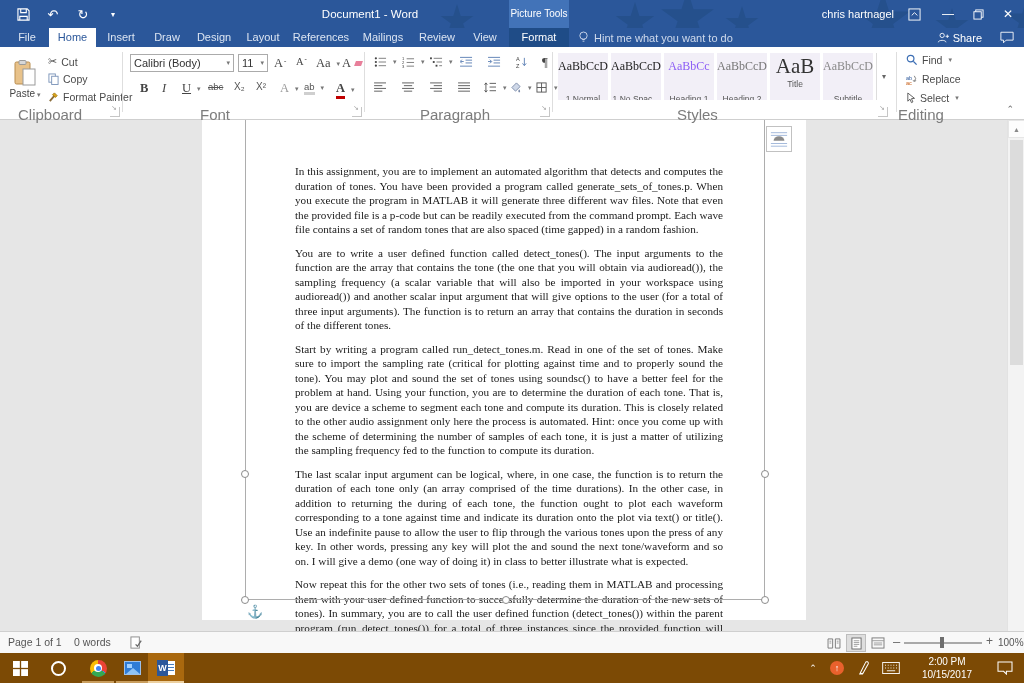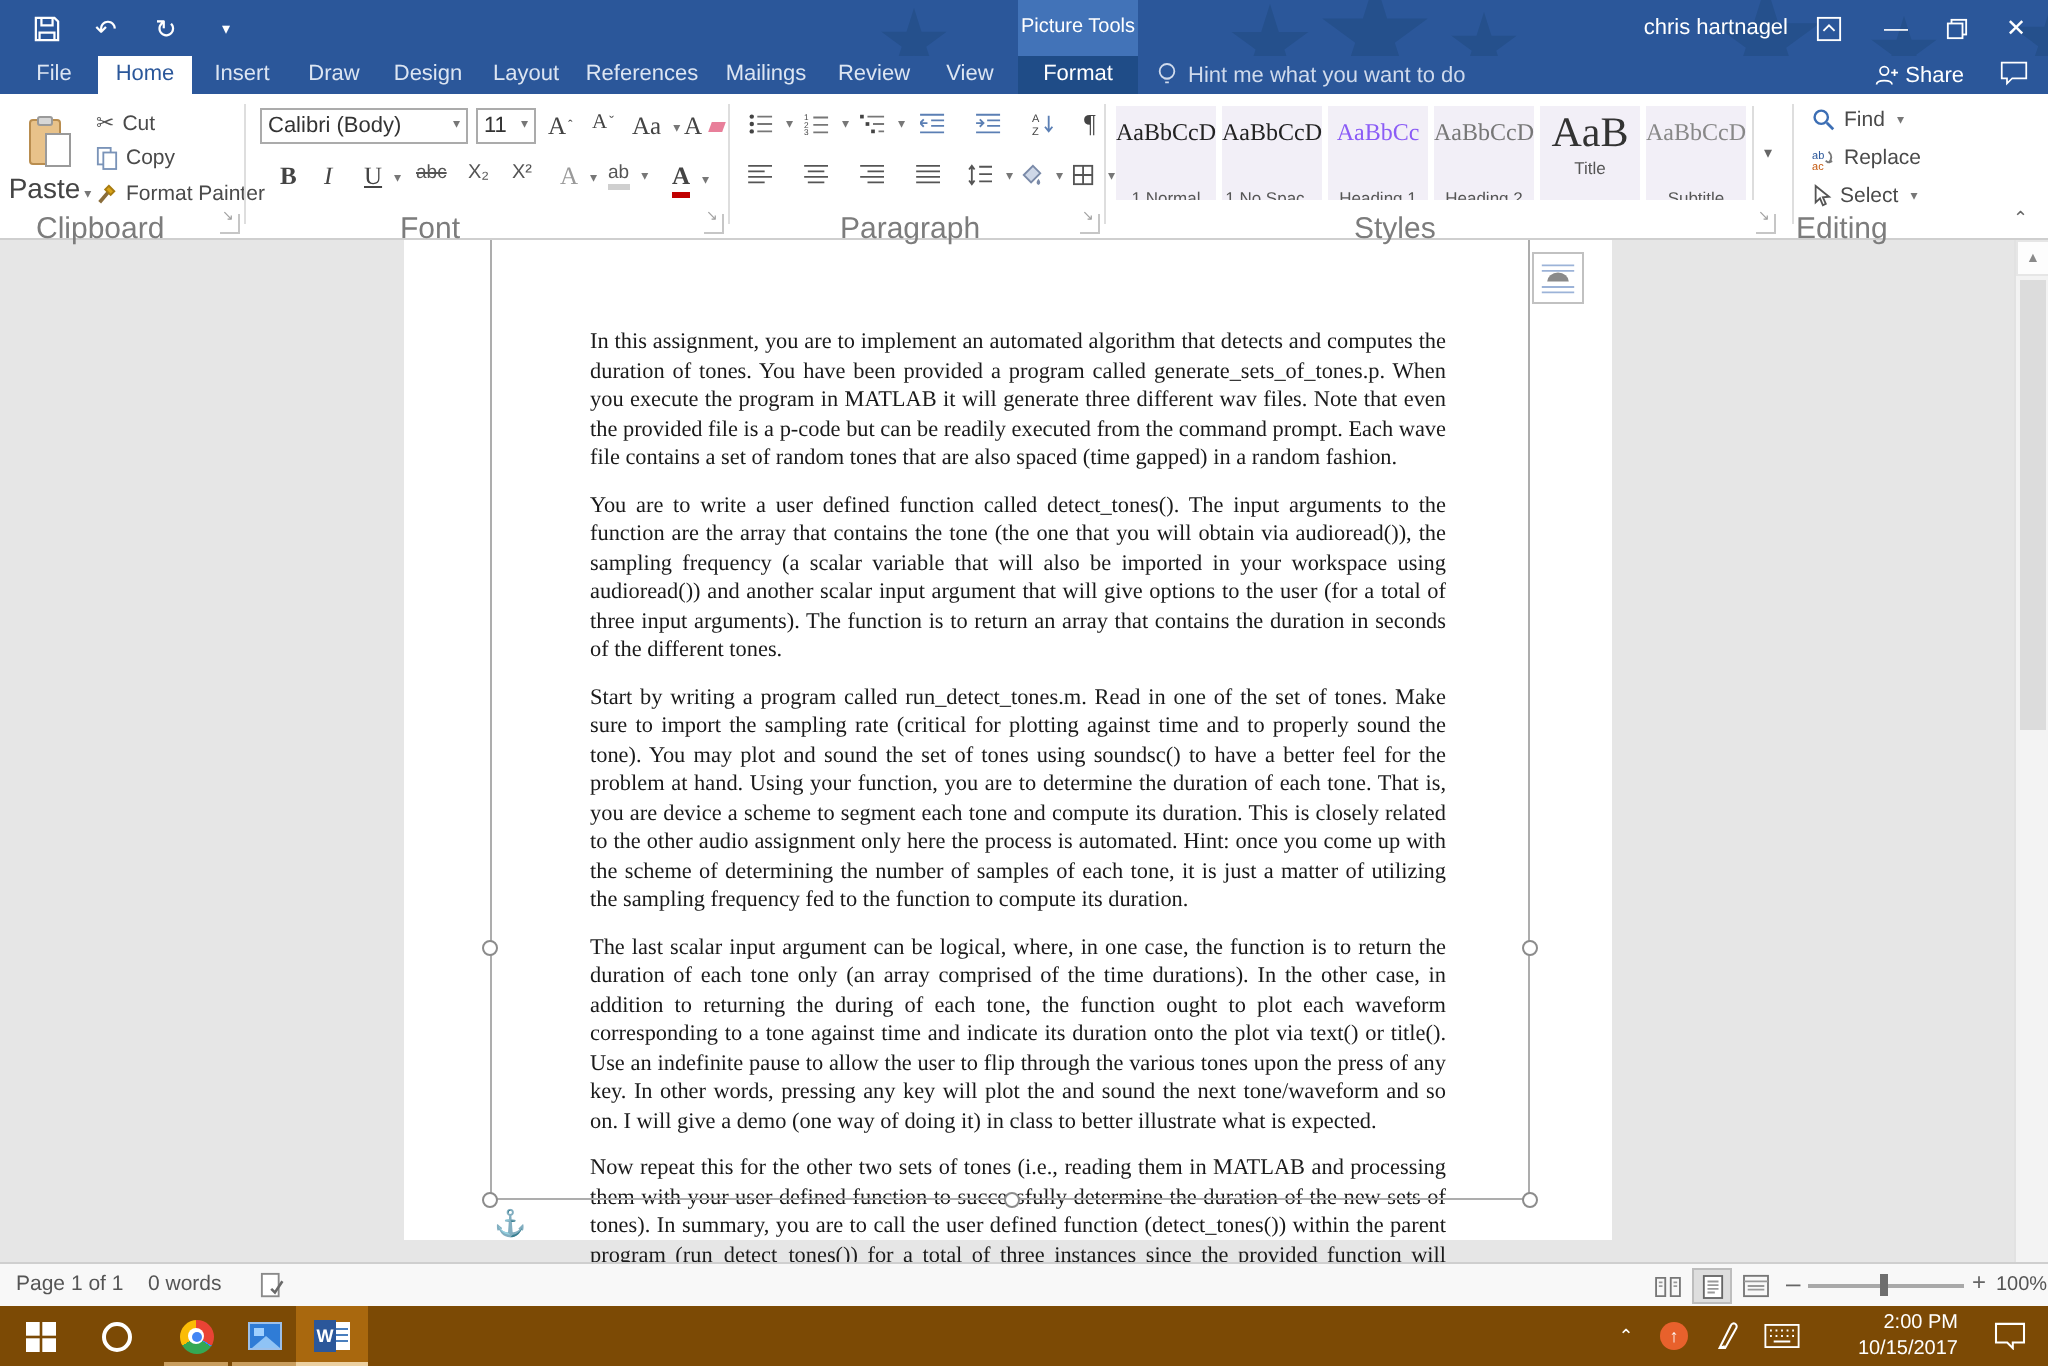--- a/index.html
+++ b/index.html
@@ -28,21 +28,21 @@
   
   .ribbon{position:absolute;left:0;top:47px;width:1024px;height:73px;background:#fff;border-bottom:1px solid #cfcfcf;z-index:3}
   .gdiv{position:absolute;top:5px;height:60px;width:1px;background:#dedede}
   .glabel{position:absolute;top:59px;font-size:15px;color:#7c7c7c;width:80px}
   .launch{position:absolute;top:60px;width:10px;height:10px;border:1px solid #b9b9b9;border-top:none;border-left:none;opacity:.8}
   .launch::after{content:"↘";position:absolute;left:1px;top:-3px;font-size:7px;color:#888}
   .rbtn{position:absolute;display:flex;align-items:center;gap:4px;font-size:10.5px;color:#4a4a4a;white-space:nowrap}
   .car::after{content:"▾";font-size:7px;color:#777;margin-left:2px}
   .combo{position:absolute;top:7px;height:18px;border:1px solid #ababab;font-size:11px;color:#333;line-height:16px;padding:0 3px;display:flex;align-items:flex-start;justify-content:space-between;background:#fff}
   .fmtico{font-family:"Liberation Serif",serif;font-size:12.5px;color:#444}
-  .paste{position:absolute;left:5px;top:5px;width:40px;height:55px;display:flex;flex-direction:column;align-items:center;justify-content:center;gap:2px;font-size:14px;color:#444}
+  .paste{position:absolute;left:5px;top:5px;width:40px;height:55px;display:flex;flex-direction:column;align-items:center;justify-content:center;gap:2px;font-size:10px;color:#444}
   .scard{position:absolute;top:6px;width:50px;height:47px;background:#f2eff7;text-align:center;overflow:hidden}
   .scard .samp{display:block;font-family:"Liberation Serif",serif;margin-top:6px;font-size:12px;color:#222;white-space:nowrap}
   .scard .slab{display:block;font-size:8.5px;color:#555;margin-top:20px}
   .chev{position:absolute;right:10px;top:57px;font-size:9px;color:#666}
 
   
   .docarea{position:absolute;left:0;top:120px;width:1024px;height:511px;background:#e6e6e6;overflow:hidden}
   .page{position:absolute;left:202px;top:0;width:604px;height:500px;background:#fff}
   .doccontent{position:absolute;left:93px;width:428px;top:18px;font-family:"Liberation Serif",serif;color:#1a1a1a}
   .doctitle{text-align:center;font-weight:bold;font-size:13.5px;line-height:16px}
@@ -65,21 +65,21 @@
   .zoomtrack{position:absolute;top:10px;height:2px;background:#a9a9a9}
   .zoomthumb{position:absolute;top:5px;width:4px;height:11px;background:#6e6e6e}
 
   
   .taskbar{position:absolute;left:0;top:653px;width:1024px;height:30px;background:#7c4a05}
   .tkbtn{position:absolute;top:0;width:36px;height:30px;display:flex;align-items:center;justify-content:center}
   .tkbtn.run::after{content:"";position:absolute;left:2px;right:2px;bottom:0;height:2px;background:#c99e5e}
   .tkbtn.on{background:#a9680e}
   .tkbtn.on::after{content:"";position:absolute;left:0;right:0;bottom:0;height:2px;background:#ecd0a0}
   .tray{position:absolute;top:0;height:30px;display:flex;align-items:center;justify-content:center;color:#fff}
-  .clock{position:absolute;left:915px;top:2px;width:64px;color:#fff;font-size:10px;line-height:13px;text-align:right}
+  .clock{position:absolute;left:915px;top:2px;width:64px;color:#fff;font-size:10px;line-height:13px;text-align:center}
 </style>
 </head>
 <body>
 
 <div class="screen">
 
   <div class="titlebar">
     <div class="star" style="left:440px;top:4px;width:34px;height:34px"></div>
     <div class="star" style="left:520px;top:-6px;width:48px;height:48px"></div>
     <div class="star" style="left:615px;top:2px;width:40px;height:40px"></div>
@@ -93,20 +93,21 @@
       <div class="qbtn">
         <svg width="13" height="13" viewBox="0 0 14 14">
             <path d="M1 1 h10 l2 2 v10 h-12 z M4 1 v4 h6 v-4 M3 9 h8 v4 h-8 z" fill="none" stroke="#fff" stroke-width="1.2"></path>
           </svg>
       </div>
       <div class="qbtn">↶</div>
       <div class="qbtn">↻</div>
       <div class="qbtn" style="font-size:8px">▾</div>
     </div>
 
+    <div class="wintitle">Document1 - Word</div>
     <div class="ptchip">Picture Tools</div>
     <div class="tb-user">chris hartnagel</div>
 
     <div class="tb-btn" style="right:96px">
       <svg width="13" height="13" viewBox="0 0 14 14">
           <rect x="1" y="1" width="12" height="12" fill="none" stroke="#fff"></rect>
           <path d="M4 8 l3 -3 l3 3" fill="none" stroke="#fff"></path>
         </svg>
     </div>
     <div class="tb-btn" style="right:62px">—</div>

